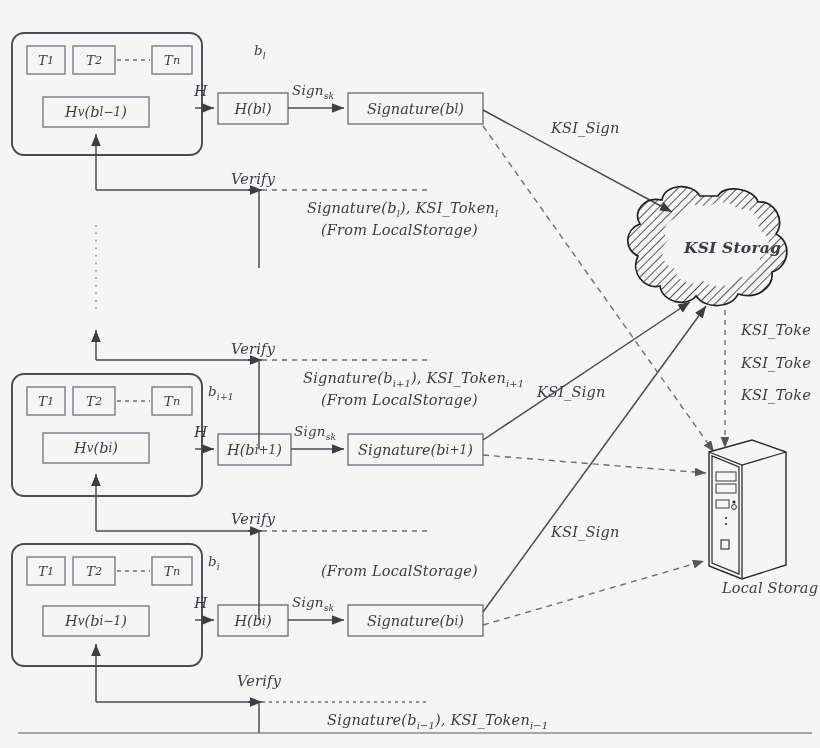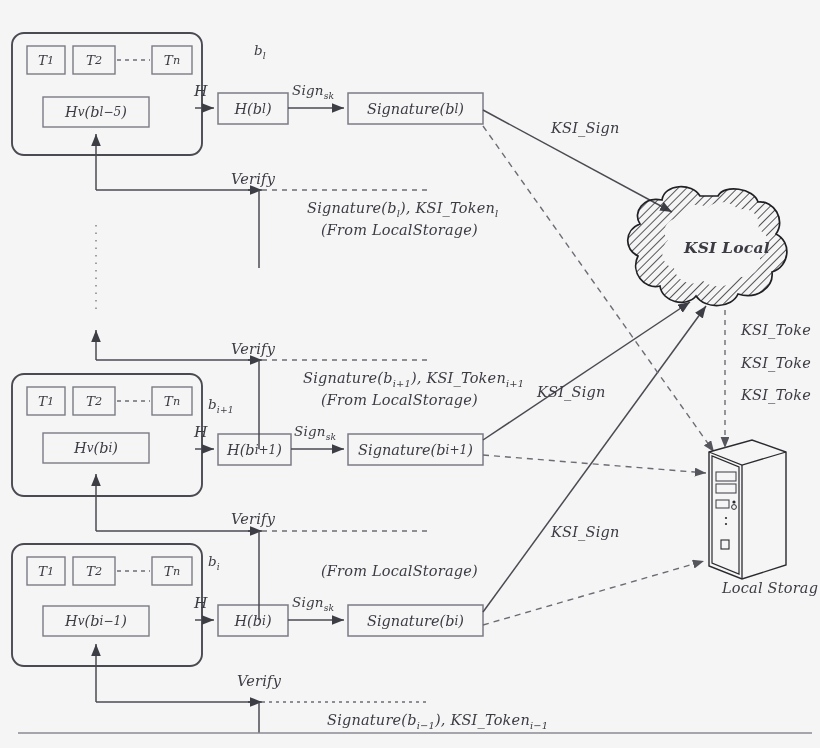--- a/index.html
+++ b/index.html
@@ -184,21 +184,21 @@
       <sub>2</sub>
   </div>
   <div class="boxtext sz10" style="left:152px;top:46px;width:40px;height:28px;">
     <span>T</span>
       <sub>n</sub>
   </div>
   <div class="boxtext sz11" style="left:43px;top:97px;width:106px;height:30px;">
     <span class="cal">H</span>
       <sub>v</sub>
       <span>(b</span>
-      <sub>l−5</sub>
+      <sub>l−1</sub>
       <span>)</span>
   </div>
   <div class="lbl sz10" style="left:208px;top:42px;margin-left:46px;">
     <span>b</span><sub>l</sub>
   </div>
   <div class="lbl sz13" style="left:194px;top:82px;">
     <span class="cal">H</span>
   </div>
   <div class="boxtext sz11" style="left:218px;top:93px;width:70px;height:31px;">
     <span class="cal">H(b</span>
@@ -238,21 +238,21 @@
     <span>T</span>
       <sub>n</sub>
   </div>
   <div class="boxtext sz11" style="left:43px;top:433px;width:106px;height:30px;">
     <span class="cal">H</span>
       <sub>v</sub>
       <span>(b</span>
       <sub>i</sub>
       <span>)</span>
   </div>
-  <div class="lbl sz10" style="left:208px;top:396px;">
+  <div class="lbl sz10" style="left:208px;top:383px;">
     <span>b</span><sub>i+1</sub>
   </div>
   <div class="lbl sz13" style="left:194px;top:423px;">
     <span class="cal">H</span>
   </div>
   <div class="boxtext sz11" style="left:218px;top:434px;width:73px;height:31px;">
     <span class="cal">H(b</span>
       <sub>i+1</sub>
       <span>)</span>
   </div>
@@ -326,21 +326,21 @@
   </div>
 
   <div class="lbl sz11" style="left:237px;top:673px;">
     <span>Verify</span>
   </div>
   <div class="lbl sz11" style="left:307px;top:712px;margin-left:20px;">
     <span>Signature(b</span><sub>i−1</sub><span>), KSI_Token</span><sub>i−1</sub>
   </div>
 
   <div class="lbl sz13" style="left:684px;top:238px;font-weight:600;">
-    <span>KSI Local</span>
+    <span>KSI Storag</span>
   </div>
   <div class="lbl sz11" style="left:722px;top:580px;">
     <span>Local Storag</span>
   </div>
   <div class="lbl sz11" style="left:741px;top:322px;">
     <span>KSI_Toke</span>
   </div>
   <div class="lbl sz11" style="left:741px;top:355px;">
     <span>KSI_Toke</span>
   </div>

